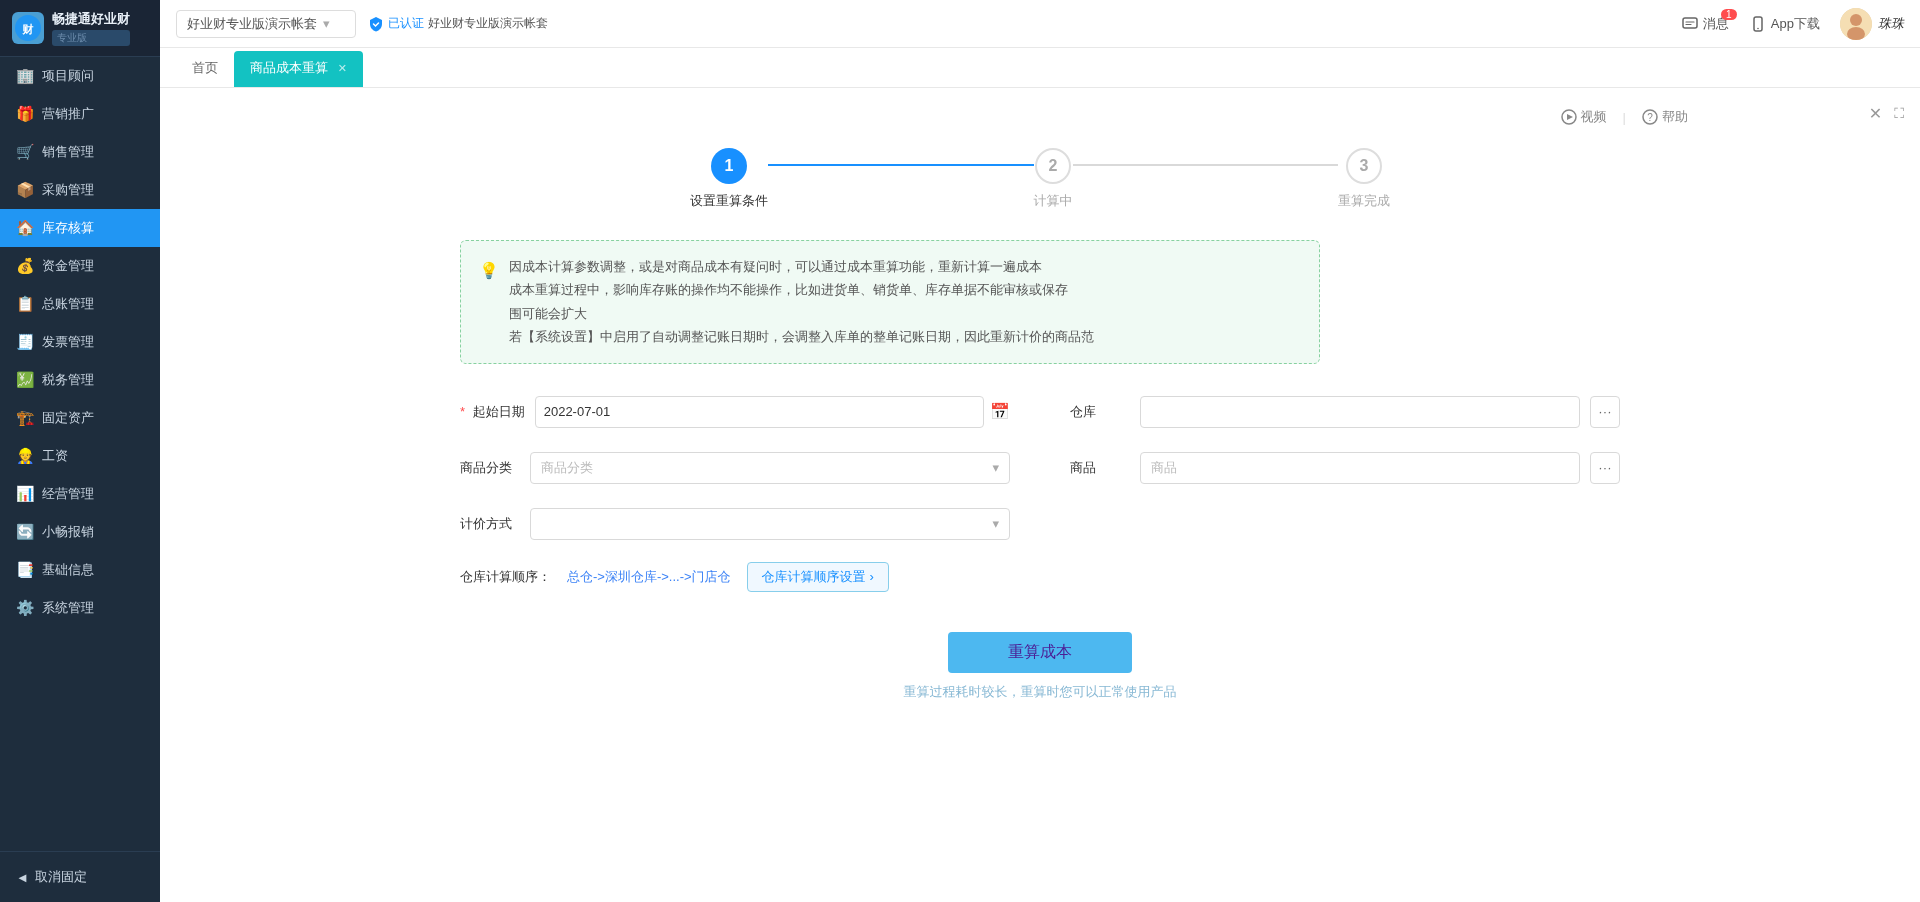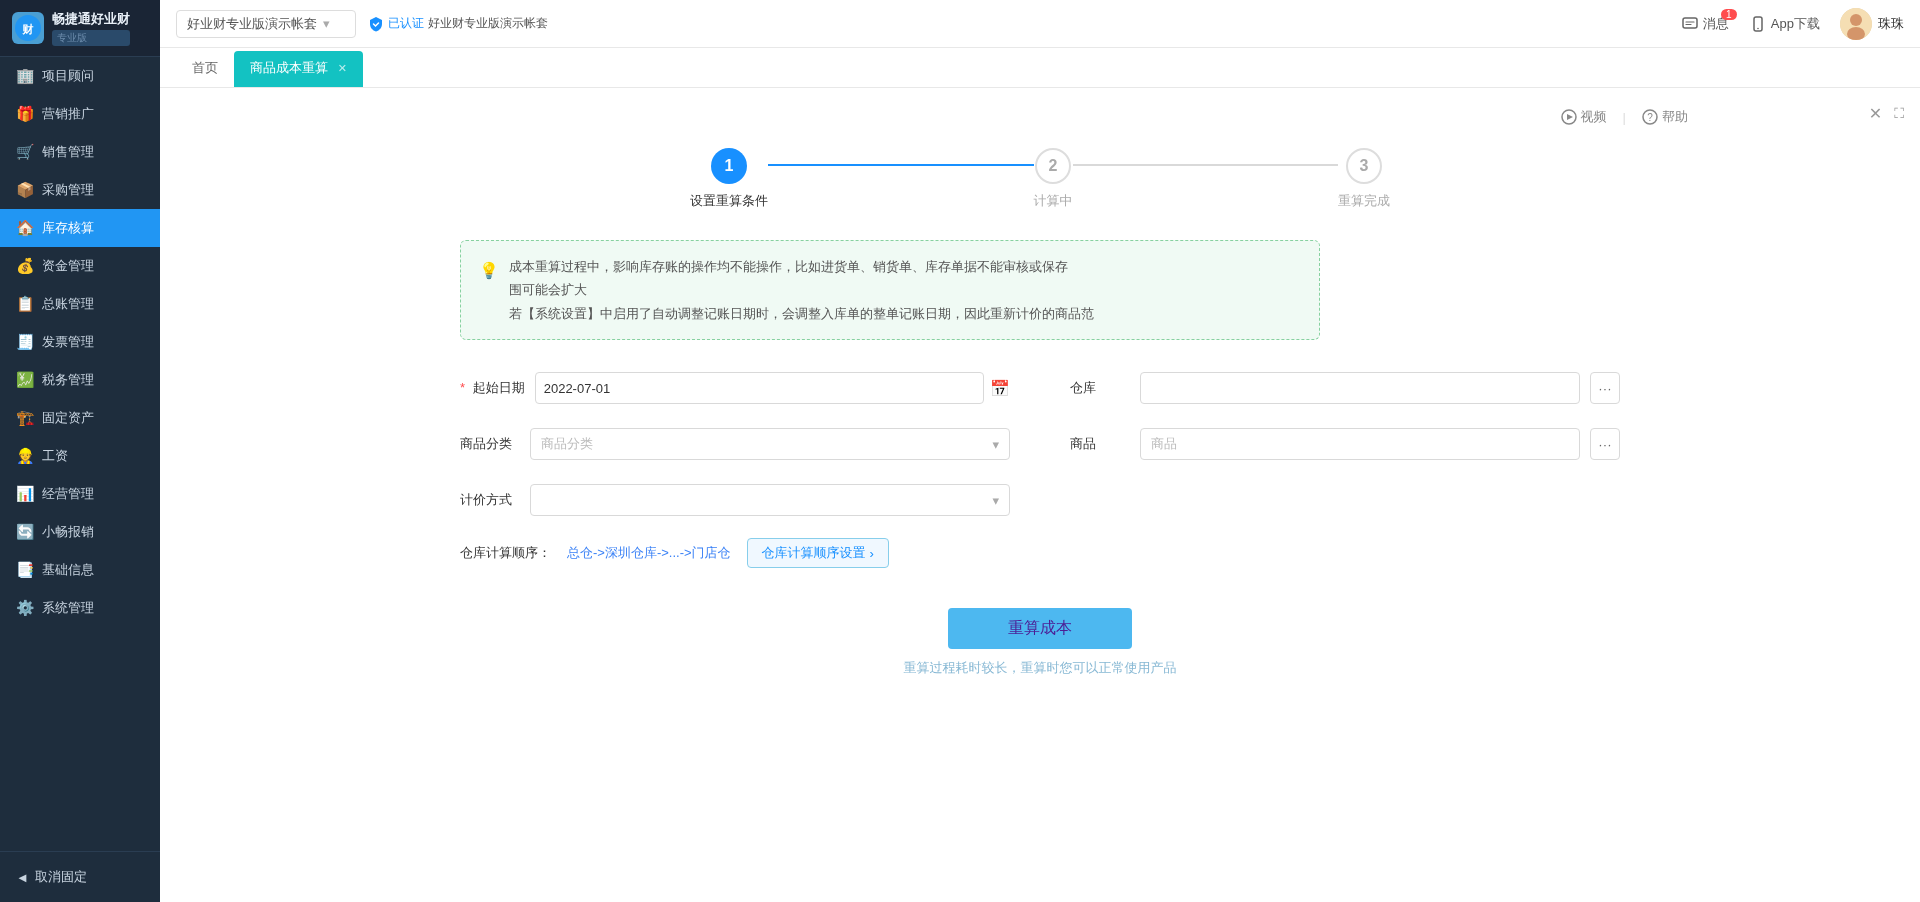--- a/index.html
+++ b/index.html
@@ -137,21 +137,21 @@
     .topbar-avatar {
       width: 32px;
       height: 32px;
       border-radius: 50%;
       background: #e8d5b0;
       display: flex;
       align-items: center;
       justify-content: center;
       overflow: hidden;
     }
-    .topbar-user { display: flex; align-items: center; gap: 6px; cursor: pointer; }
+    .topbar-user { display: flex; align-items: center; gap: 6px; cursor: pointer; font-style: italic; }
 
     
     .tabs-bar {
       background: white;
       height: 40px;
       display: flex;
       align-items: flex-end;
       padding: 0 16px;
       border-bottom: 1px solid #e8e8e8;
       flex-shrink: 0;
@@ -608,20 +608,21 @@
               <span>3</span>
             </div>
             <div class="step-label inactive">重算完成</div>
           </div>
         </div>
       </div>
 
       <div class="notice-box">
         <span class="notice-icon">💡</span>
         <div>
+          <div>因成本计算参数调整，或是对商品成本有疑问时，可以通过成本重算功能，重新计算一遍成本</div>
           <div>成本重算过程中，影响库存账的操作均不能操作，比如进货单、销货单、库存单据不能审核或保存</div>
           <div>围可能会扩大</div>
           <div>若【系统设置】中启用了自动调整记账日期时，会调整入库单的整单记账日期，因此重新计价的商品范</div>
         </div>
       </div>
 
       <div class="form-grid">
 
         <div class="form-row">
           <span class="form-label">

